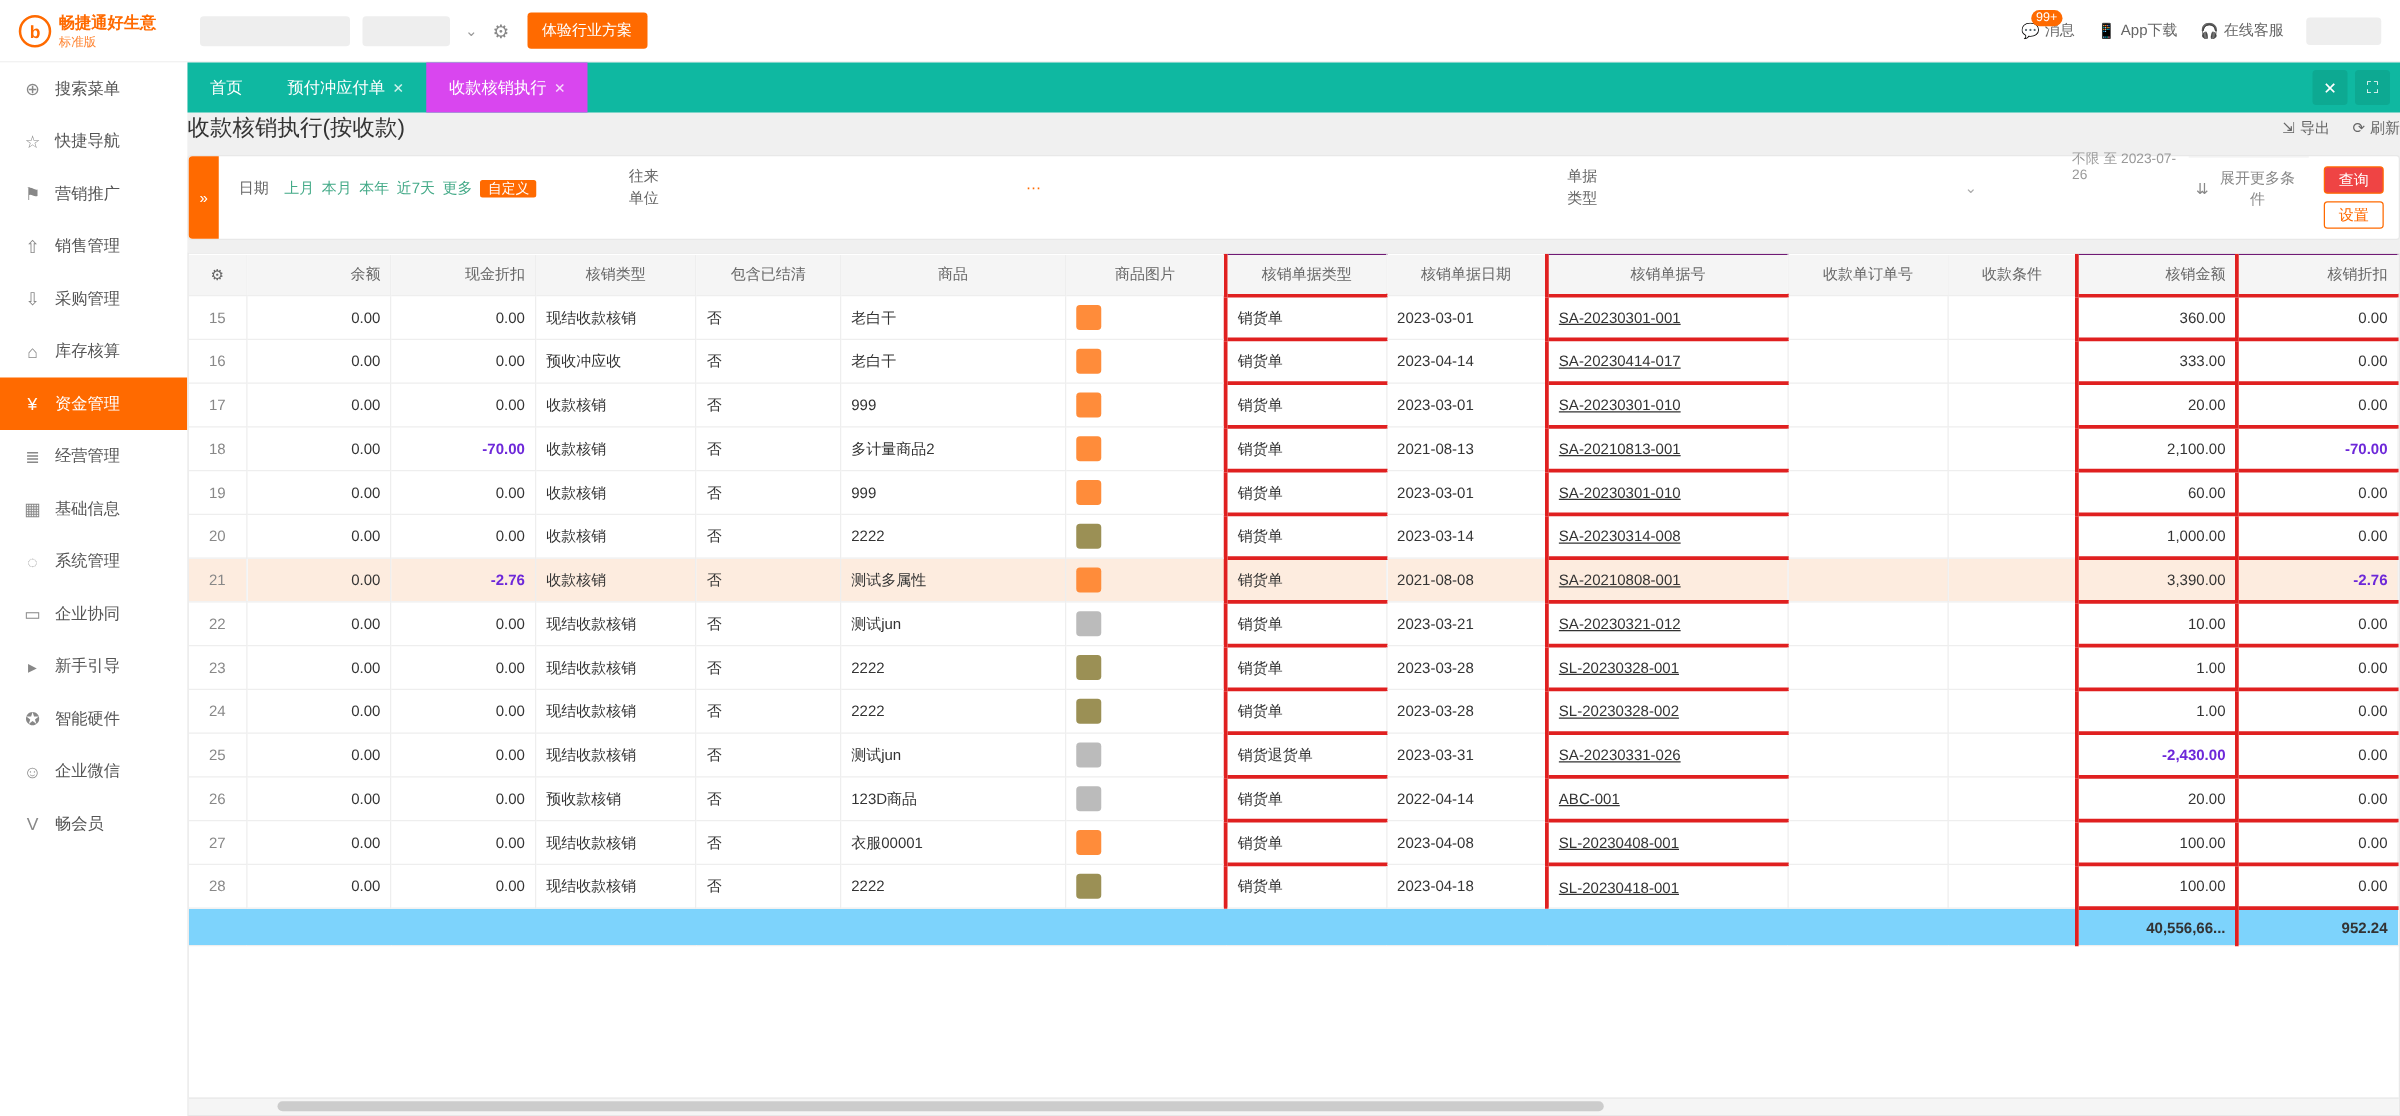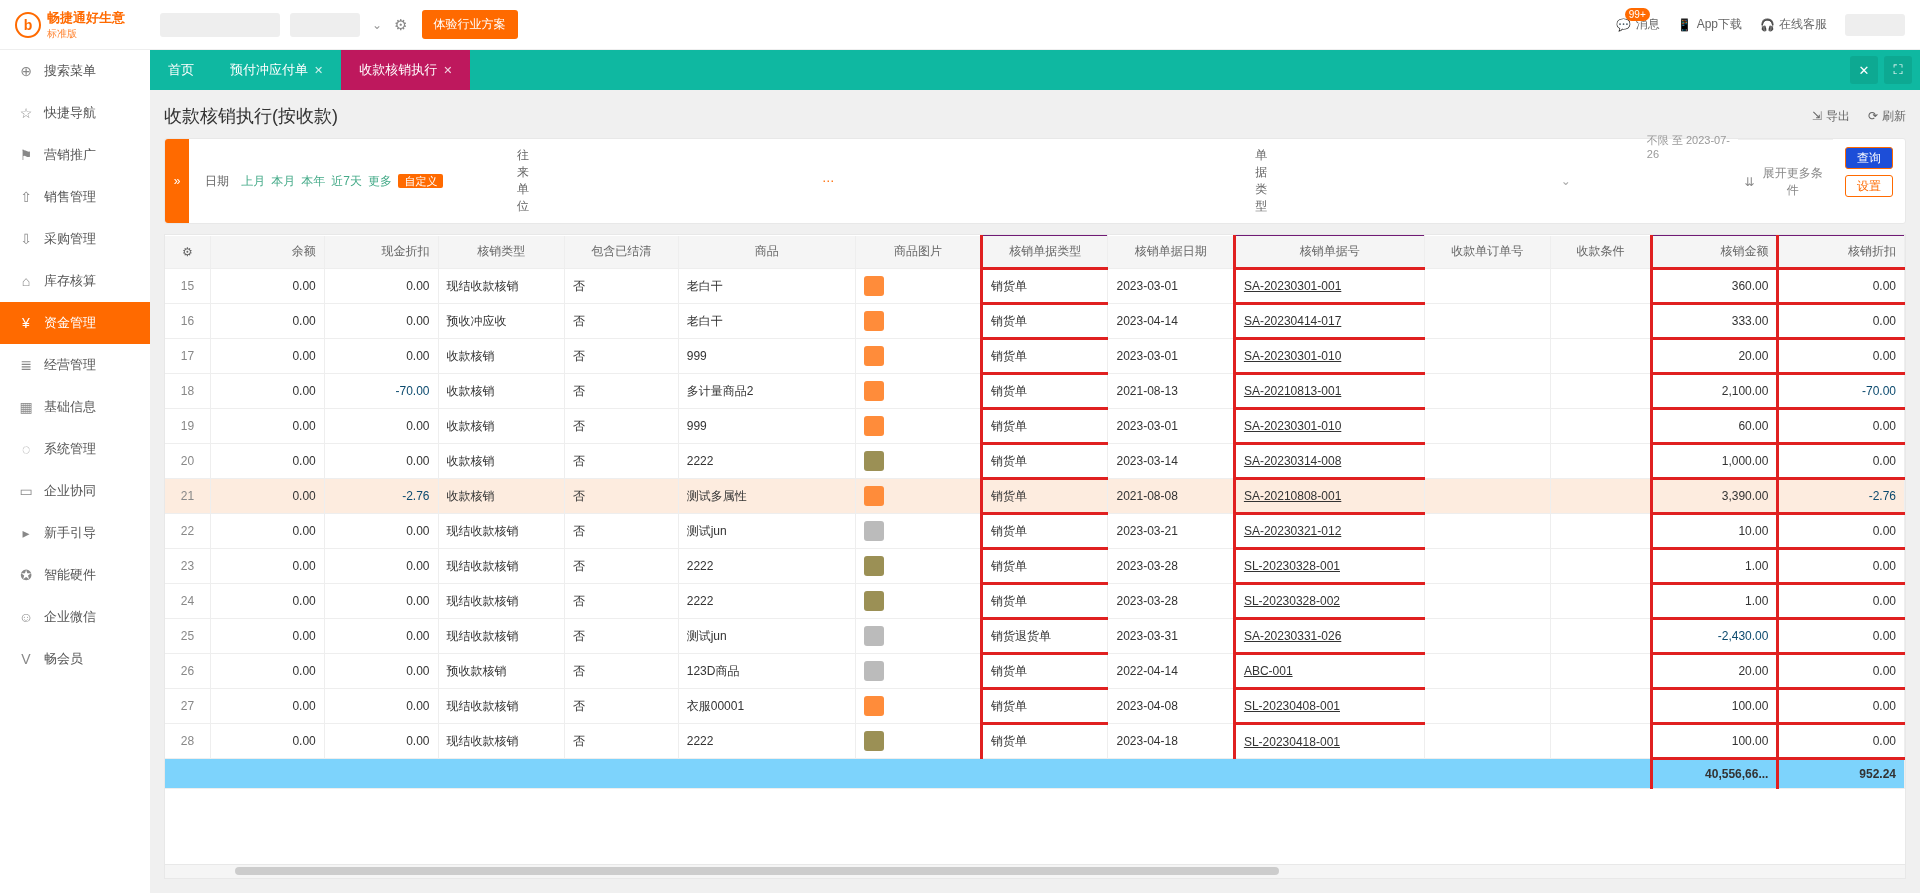--- a/index.html
+++ b/index.html
@@ -27,26 +27,26 @@
 .sidebar { width: 150px; background: #fff; display: flex; flex-direction: column; }
 .sb-item { display: flex; align-items: center; gap: 10px; padding: 12px 18px; color: #555; cursor: pointer; font-size: 13px; }
 .sb-item.active { background: #ff6a00; color: #fff; }
 .sb-item.active .sb-icon { color: #fff; }
 .sb-icon { width: 16px; color: #888; font-size: 14px; display: inline-flex; justify-content: center; }
 
 
 .main { flex: 1; display: flex; flex-direction: column; background: #f0f0f0; min-width: 0; }
 .tabbar { height: 40px; background: #0fb8a1; display: flex; align-items: stretch; }
 .tab { padding: 0 18px; display: flex; align-items: center; color: #fff; font-size: 13px; gap: 6px; cursor: pointer; }
-.tab.active { background: #be185d; justify-content: space-between; }
+.tab.active { background: #d946ef; justify-content: space-between; }
 .tab-close { font-size: 11px; opacity: .8; }
 .tabbar-right { margin-left: auto; display: flex; align-items: center; gap: 6px; padding-right: 8px; }
 .tbr-btn { width: 28px; height: 28px; background: #0da992; display: flex; align-items: center; justify-content: center; color: #fff; border-radius: 3px; cursor: pointer; font-size: 13px; }
 
-.content { flex: 1; display: flex; flex-direction: column; padding: 14px; gap: 10px; min-height: 0; }
+.content { flex: 1; display: flex; flex-direction: column; gap: 10px; min-height: 0; }
 .title-row { display: flex; align-items: center; }
 .page-title { font-size: 18px; color: #333; flex: 1; }
 .title-actions { display: flex; gap: 18px; color: #666; font-size: 12px; }
 .ta-item { display: flex; align-items: center; gap: 4px; cursor: pointer; }
 
 
 .filter-wrap { background: #fff; border: 1px solid #e8e8e8; border-radius: 3px; display: flex; align-items: flex-start; }
 .filter-collapse { width: 24px; background: #ff6a00; color: #fff; display: flex; align-items: center; justify-content: center; border-radius: 3px 0 0 3px; align-self: stretch; cursor: pointer; }
 .filter-body { flex: 1; display: flex; flex-direction: row; }
 .filter-row { display: flex; align-items: center; padding: 8px 16px; gap: 12px; }
@@ -54,34 +54,34 @@
 .fr-links a { color: #4a8; margin: 0 3px; cursor: pointer; text-decoration: none; font-size: 12px; }
 .fr-custom { background: #ff6a00; color: #fff; padding: 1px 6px; border-radius: 2px; font-size: 11px; }
 .fr-sub { font-size: 11px; color: #999; padding-left: 60px; margin-top: -6px; padding-bottom: 6px;}
 .filter-col2 { flex: 1; display: flex; align-items: center; justify-content: space-between; color: #666; gap: 420px; }
 .fc2-item { display: flex; align-items: center; gap: 6px; min-width: 200px;}
 .fc2-dots { color: #ff6a00; letter-spacing: 1px; }
 .fc2-caret { color: #aaa; margin-left: auto;}
 .filter-expand { text-align: center; padding: 6px; color: #888; border-top: 1px solid #f0f0f0; cursor: pointer; font-size: 12px; display: flex; justify-content: center; align-items: center; gap: 4px;}
 .filter-actions { display: flex; flex-direction: column; gap: 6px; padding: 8px 12px; }
 .fa-btn { width: 48px; height: 22px; border-radius: 3px; font-size: 12px; cursor: pointer; display: flex; align-items: center; justify-content: center; }
-.fa-query { background: #1d4ed8; color: #fff; border: 1px solid #ff6a00; }
+.fa-query { background: #ef4444; color: #fff; border: 1px solid #ff6a00; }
 .fa-setting { background: #fff; color: #ff6a00; border: 1px solid #ff6a00; }
 
 
 .table-holder { background: #fff; border: 1px solid #e8e8e8; flex: 1; display: flex; flex-direction: column; min-height: 0; }
 .t-scroll { flex: 1; overflow: auto; position: relative; }
 table.grid { border-collapse: collapse; width: 100%; table-layout: fixed; }
 .grid th, .grid td { border-right: 1px solid #eee; border-bottom: 1px solid #eee; padding: 7px 8px; font-size: 12px; white-space: nowrap; overflow: hidden; text-overflow: ellipsis; }
 .grid thead th { background: #f5f5f5; color: #666; font-weight: normal; position: sticky; top: 0; }
 .grid tbody tr.hl { background: #fdecdf; margin-top: 33px; }
 .col-gear { width: 36px; text-align: center; color: #aaa; }
 .col-idx { width: 40px; text-align: center; color: #888; }
 .num { text-align: right; }
-.neg { color: #0c4a6e; }
+.neg { color: #6d28d9; font-weight: bold; }
 .linkcell { color: #333; text-decoration: underline; cursor: pointer; }
 .thumb { width: 20px; height: 20px; background: #ff8c3a; border-radius: 3px; display: inline-block; vertical-align: middle; }
 .thumb.gray { background: #bbb; }
 .thumb.olive { background: #9b9055; }
 
 
 .c-balance{width:90px}.c-cash{width:90px}.c-type{width:100px}.c-settled{width:90px}.c-prod{width:140px}.c-img{width:100px}.c-btype{width:100px}.c-bdate{width:100px}.c-bno{width:150px}.c-orderno{width:100px}.c-cond{width:80px}.c-amt{width:100px}.c-disc{width:100px}
 
 .redbox { border: 3px solid #e02020; }
 .grid thead th.redbox { border-top: 1px solid #701a75; }

